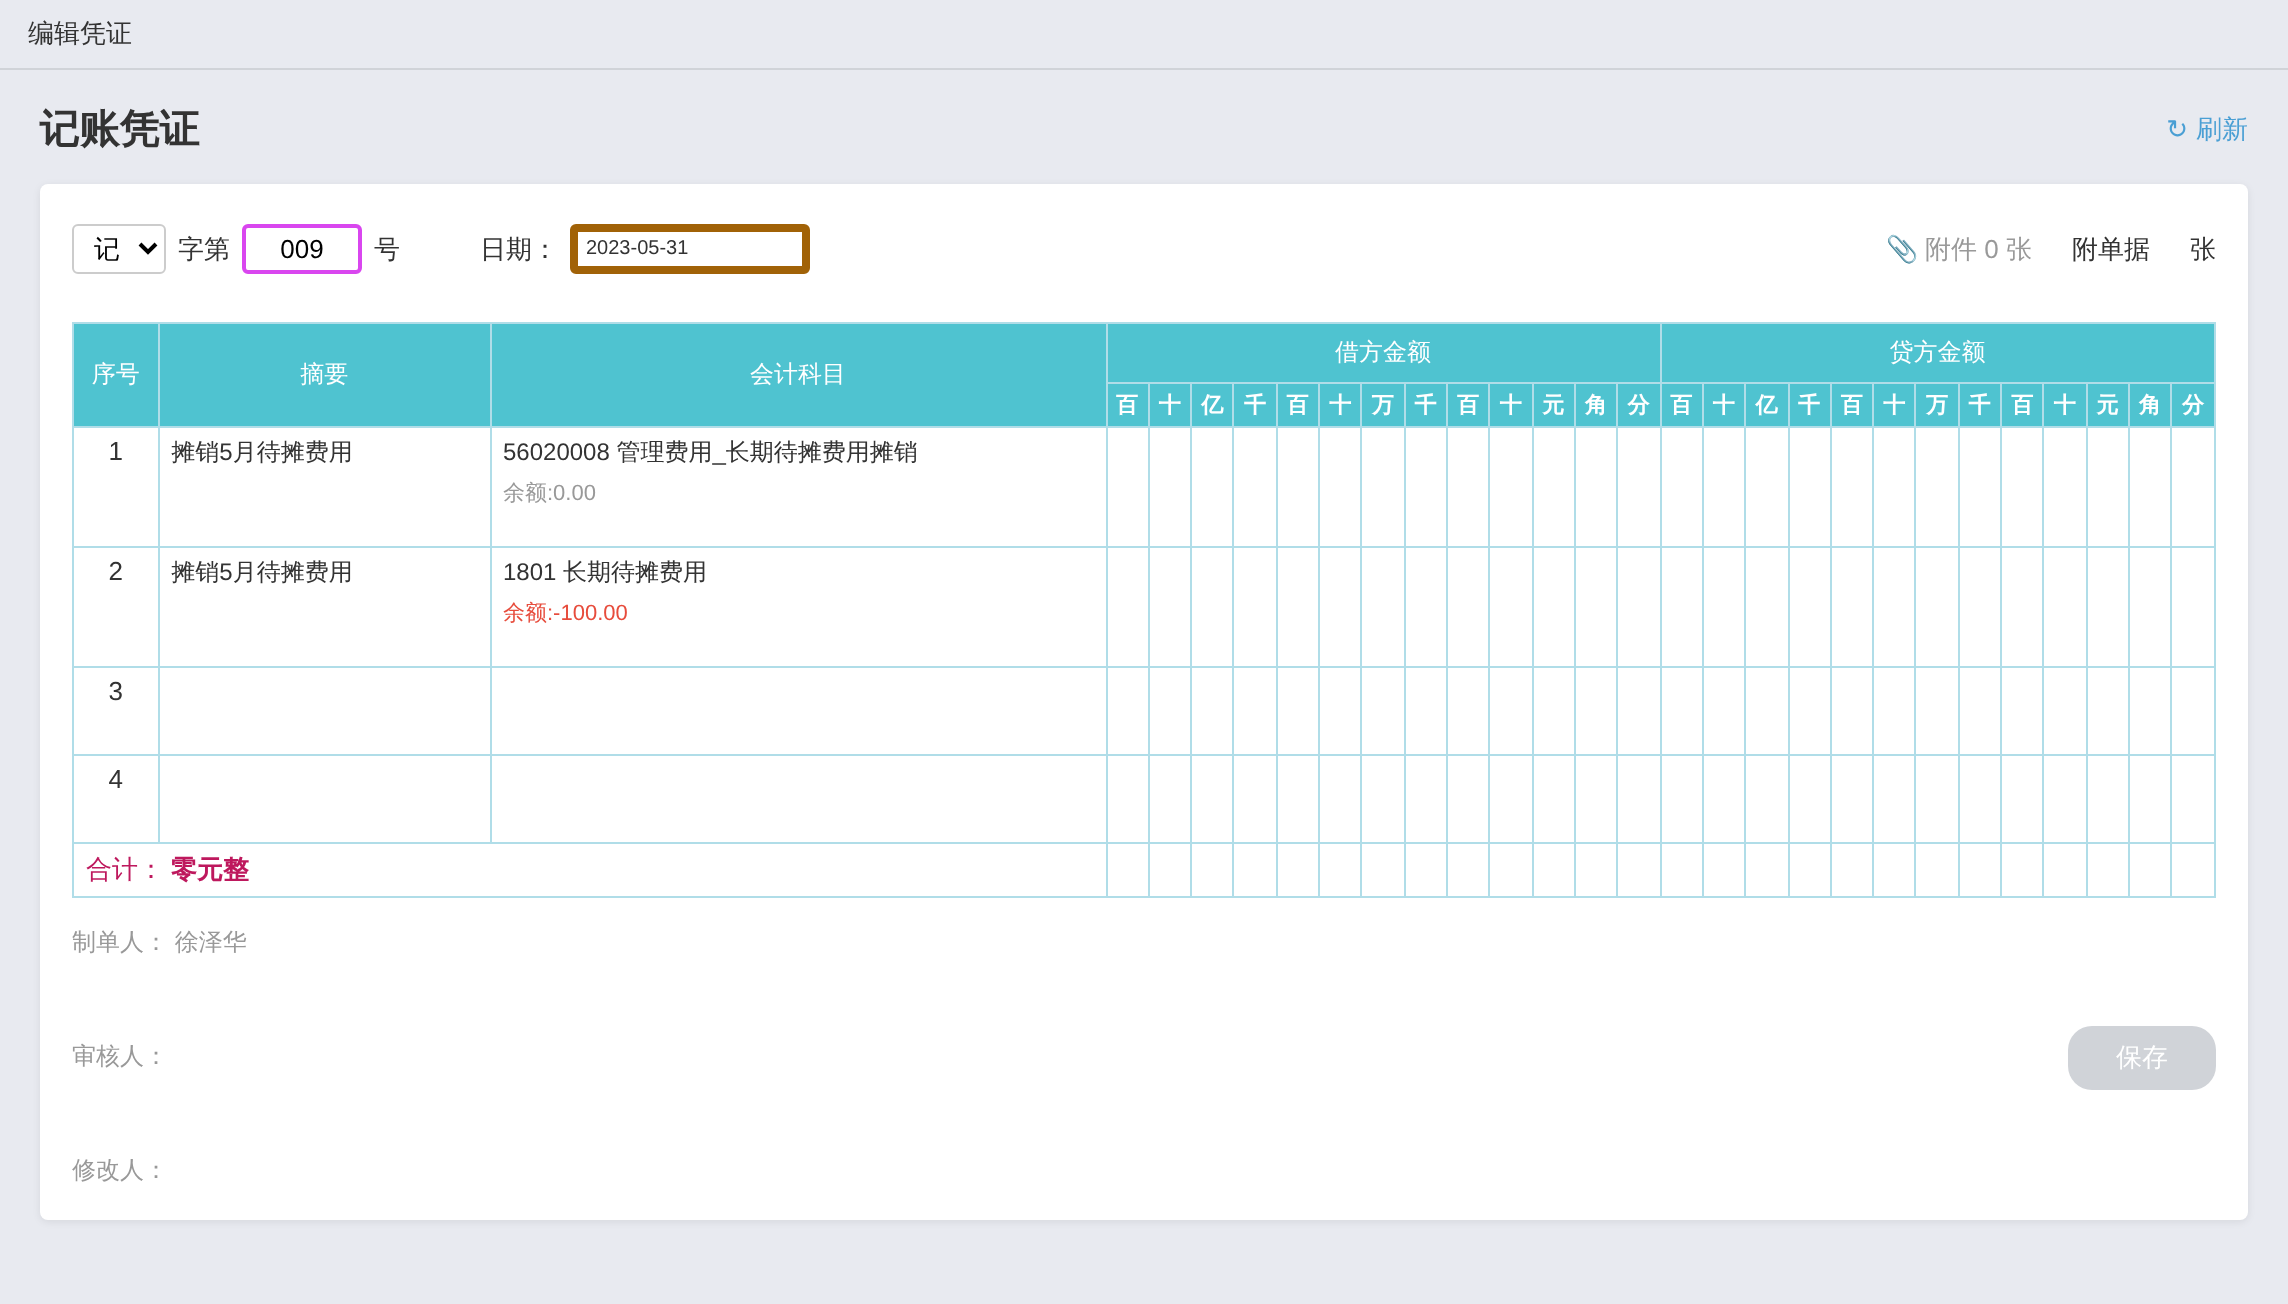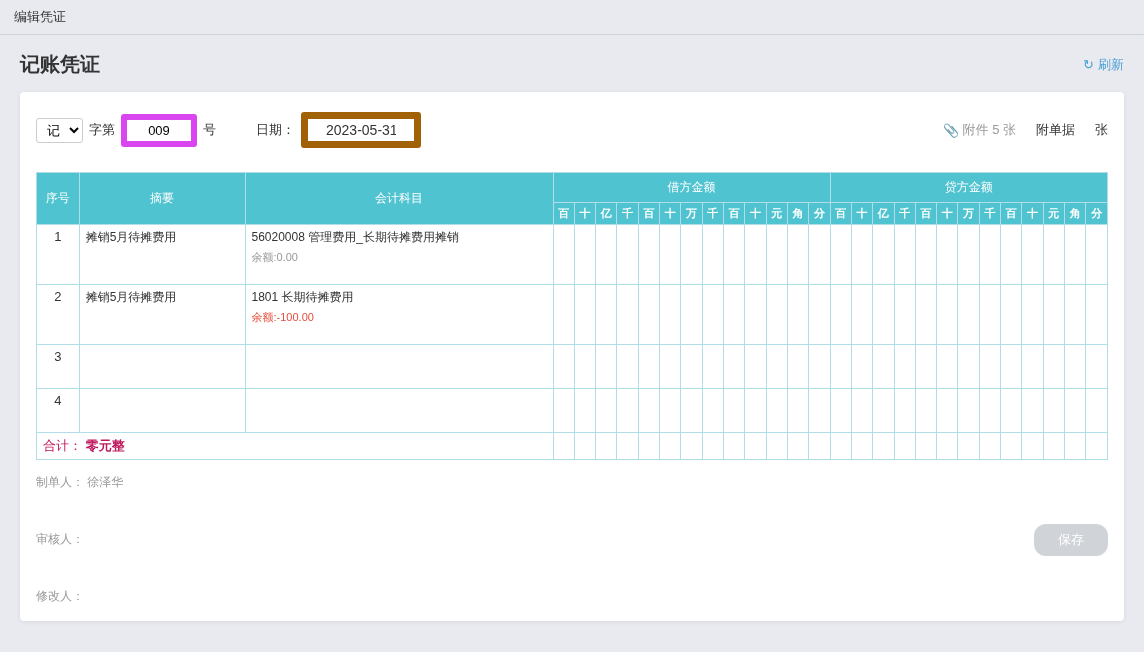--- a/index.html
+++ b/index.html
@@ -79,32 +79,32 @@
       border-radius: 3px;
       padding: 3px 6px;
       font-size: 13px;
       background: #fff;
       cursor: pointer;
     }
     .field-separator {
       color: #333;
     }
     .number-input {
-      width: 76px;
-      border: 6px solid #d946ef;
+      width: 60px;
+      border: 2px solid #d946ef;
       border-radius: 3px;
       padding: 3px 6px;
       font-size: 13px;
       text-align: center;
     }
     .date-input {
-      border: 7px solid #a16207;
+      border: 4px solid #a16207;
       border-radius: 3px;
-      padding: 3px 18px;
-      font-size: 14px;
+      padding: 3px 4px;
+      font-size: 10px;
       color: #333;
       background: #fff;
       width: 120px;
     }
     .right-actions {
       margin-left: auto;
       display: flex;
       align-items: center;
       gap: 20px;
     }
@@ -258,21 +258,21 @@
           <input type="text" class="number-input" value="009" style="">
           <span class="field-separator">号</span>
         </div>
         <div class="field-group" style="margin-left:30px;">
           <span class="field-label">日期：</span>
           <input type="text" class="date-input" value="2023-05-31" style="">
         </div>
         <div class="right-actions">
           <span class="attachment-link">
             <span>📎</span>
-            <span>附件 5 张</span>
+            <span>附件 0 张</span>
           </span>
           <span class="single-receipt">附单据</span>
           <span class="zhang-label">张</span>
         </div>
       </div>
 
       <div class="scrollbar-area">
         <table class="voucher-table">
           <thead>
             <tr class="header-row-1">

